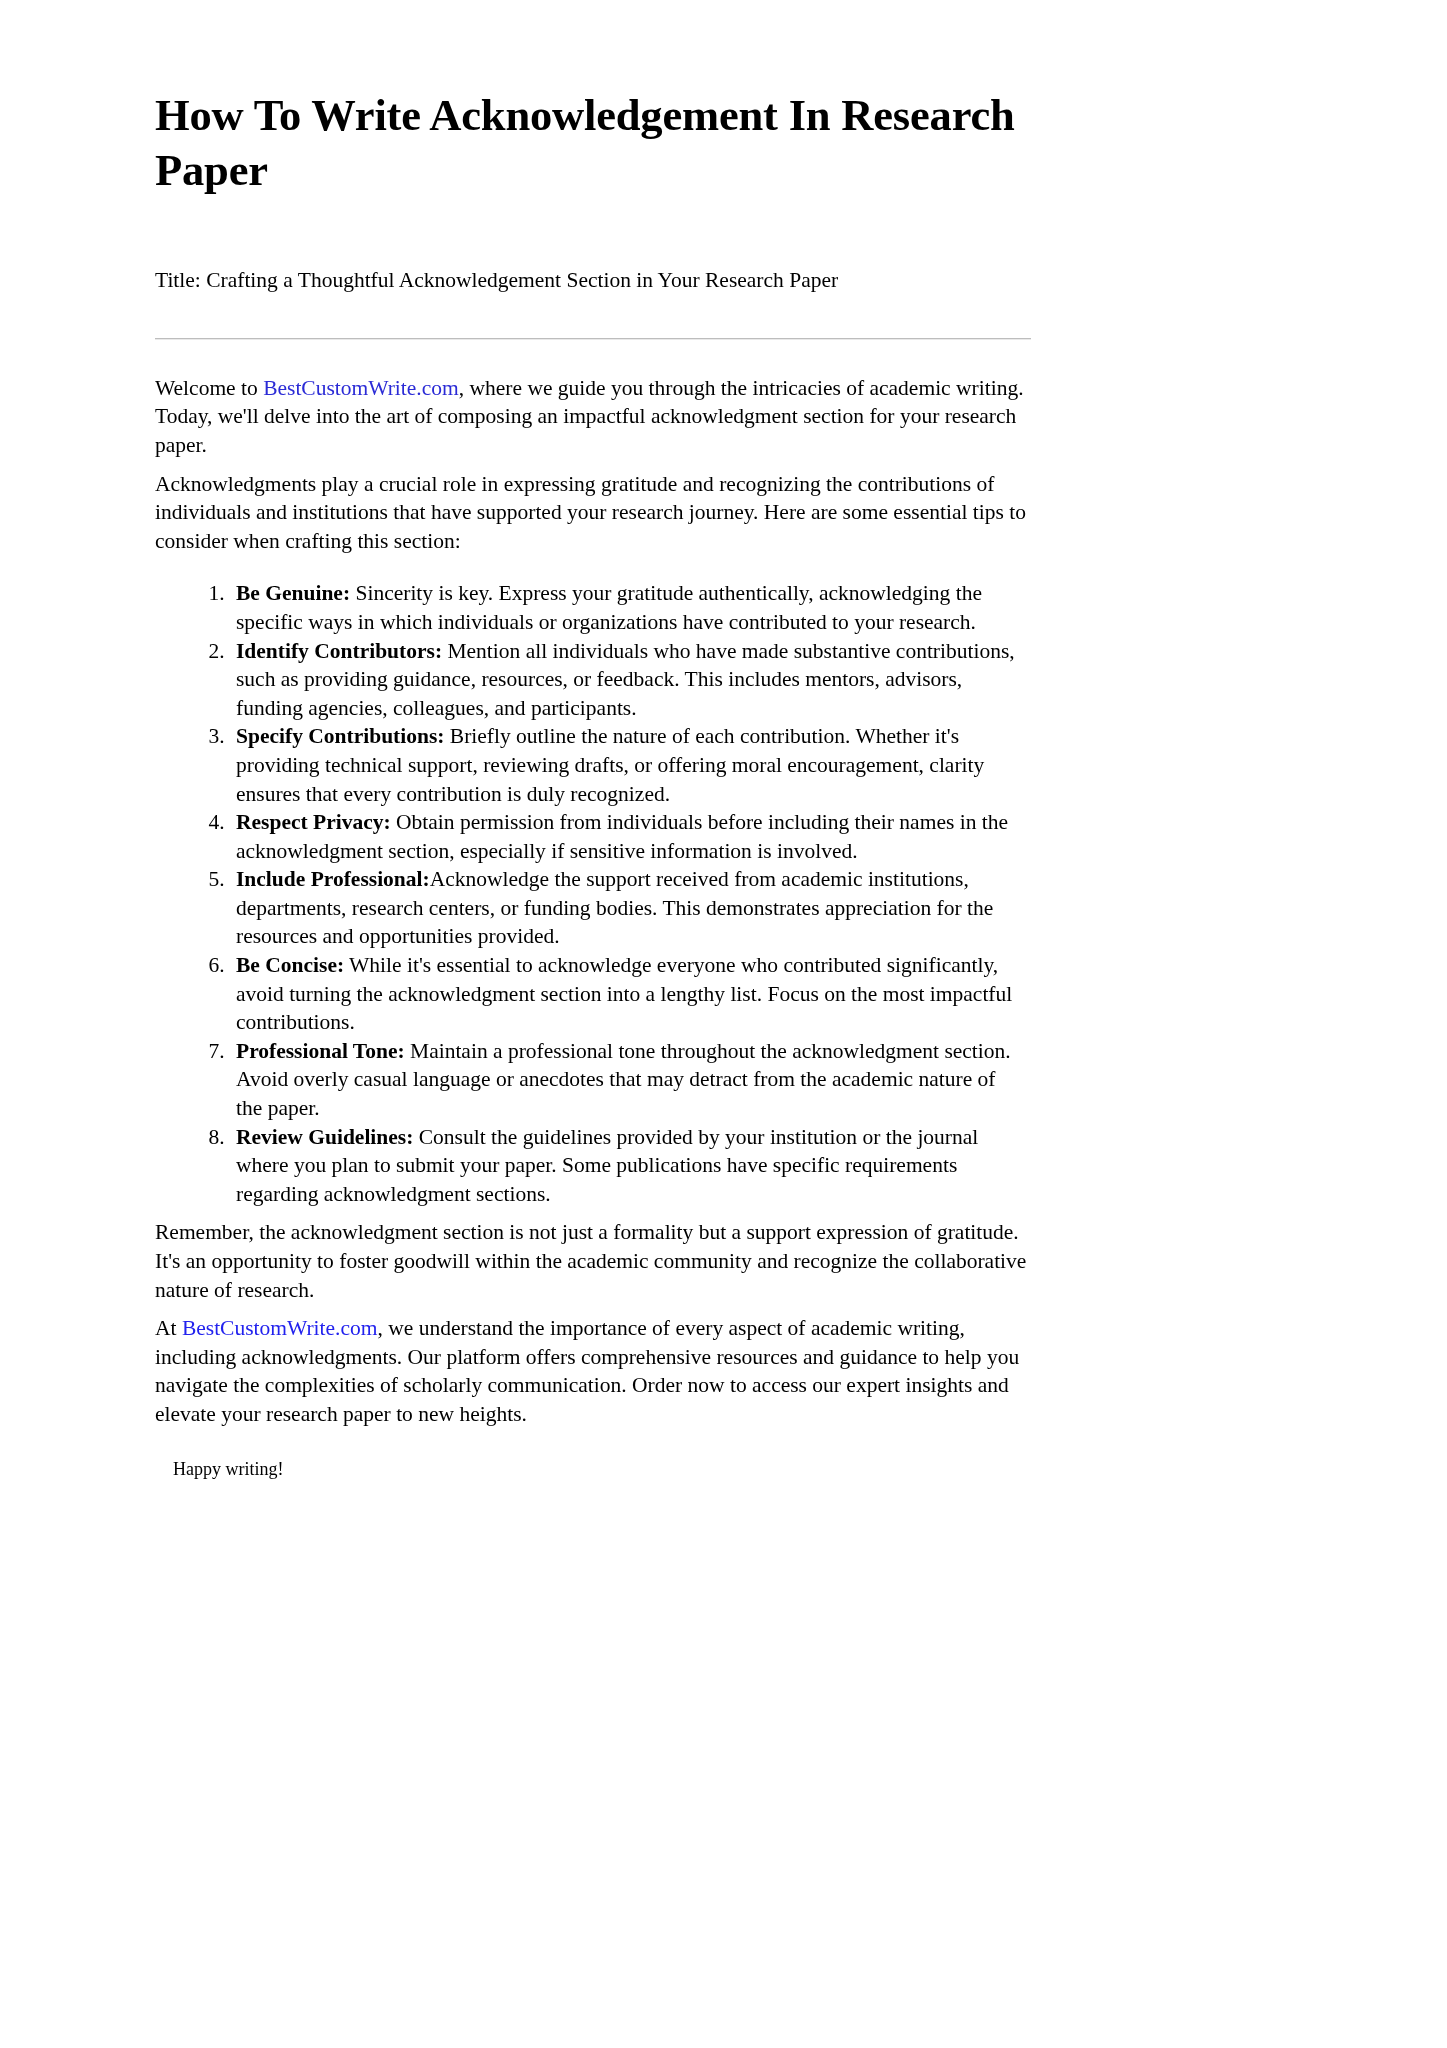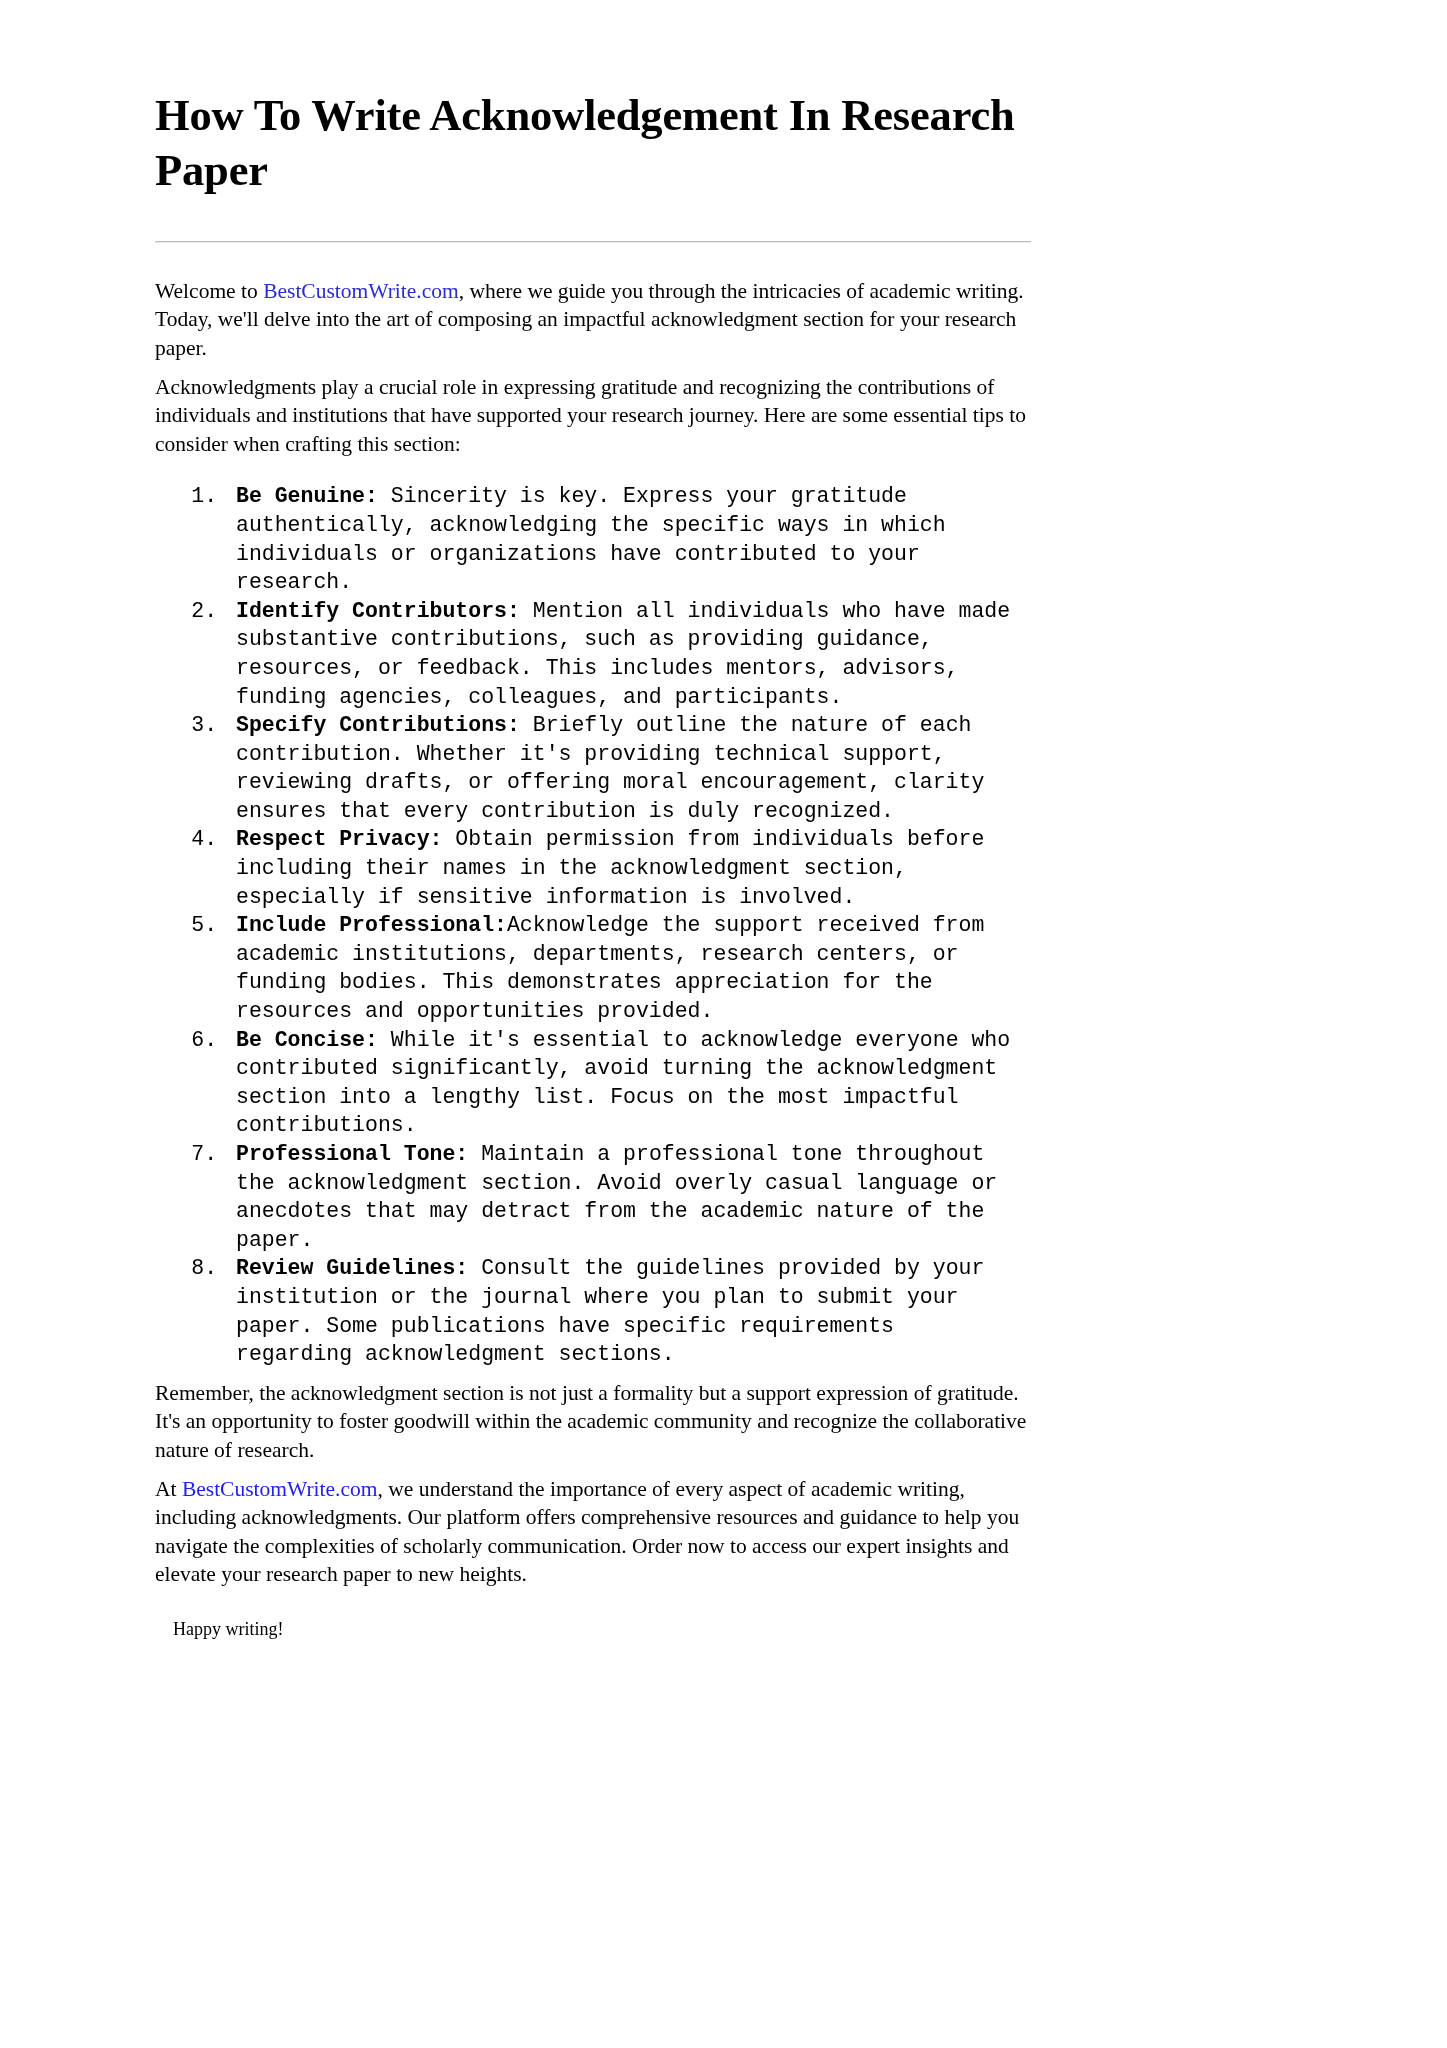--- a/index.html
+++ b/index.html
@@ -79,39 +79,39 @@
     padding-left: 75px;
     font-size: 21.5px;
     line-height: 1.33;
     list-style-position: outside;
     list-style-type: decimal;
   }
   ol.tips > li {
     margin: 0 13px 0 0;
     padding: 0 0 0 6px;
     color: #000000;
-    font-family: Liberation Mono, monospace;
   }
   ol.tips > li .lead {
     font-weight: bold;
   }
   p.signoff {
     font-size: 18px;
     line-height: 1.33;
     margin: 29px 0 0 18px;
   }
 </style>
 </head>
 <body>
 
 <div class="page">
   <div class="content">
 
     <h1 class="doc-title">How To Write Acknowledgement In Research Paper</h1>
 
+    <p class="subtitle">Title: Crafting a Thoughtful Acknowledgement Section in Your Research Paper</p>
 
     <hr class="divider">
 
     <p class="body-text first">
       <span>Welcome to </span><a class="ext-link" href="#">BestCustomWrite.com</a><span>, where we guide you through the intricacies of academic writing. Today, we'll delve into the art of composing an impactful acknowledgment section for your research paper.</span>
     </p>
 
     <p class="body-text">Acknowledgments play a crucial role in expressing gratitude and recognizing the contributions of individuals and institutions that have supported your research journey. Here are some essential tips to consider when crafting this section:</p>
 
     <ol class="tips">

